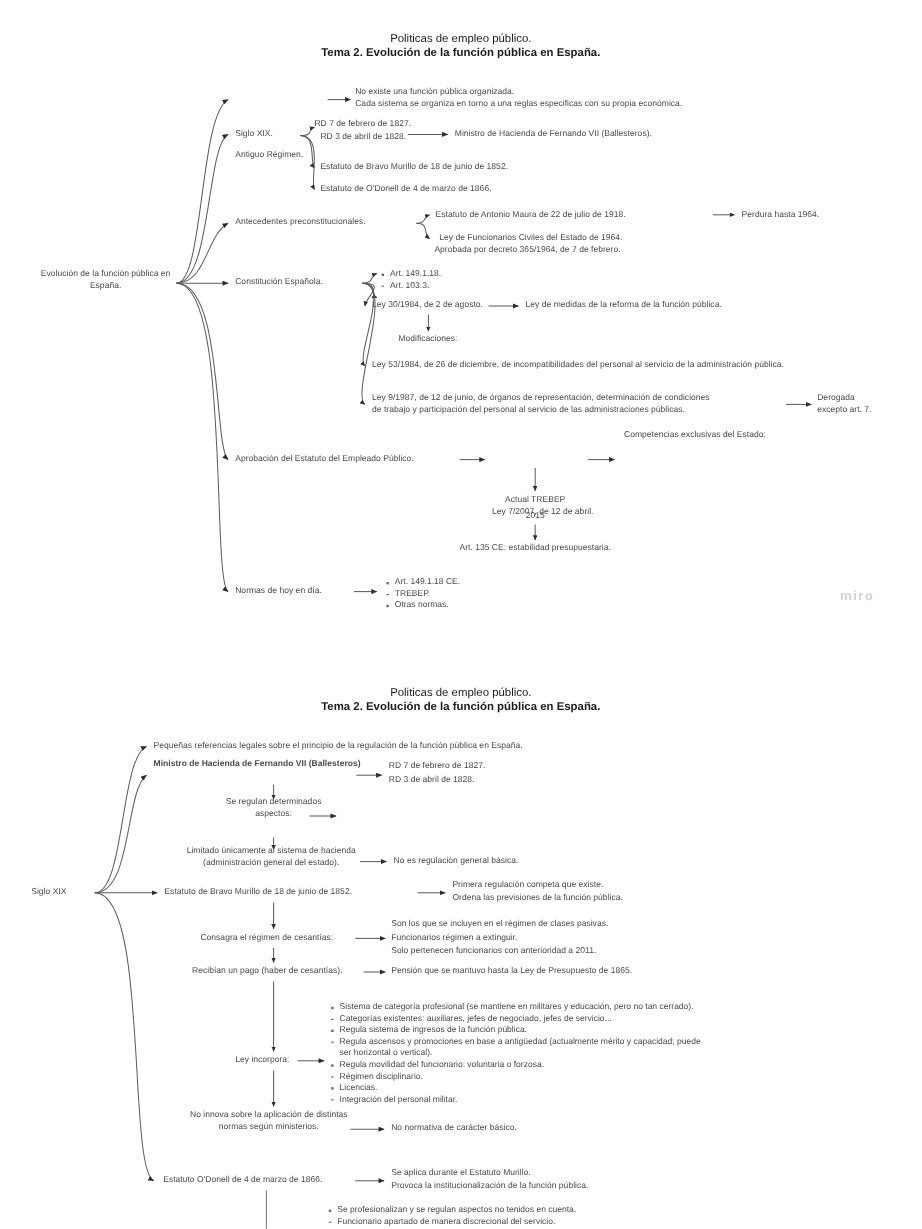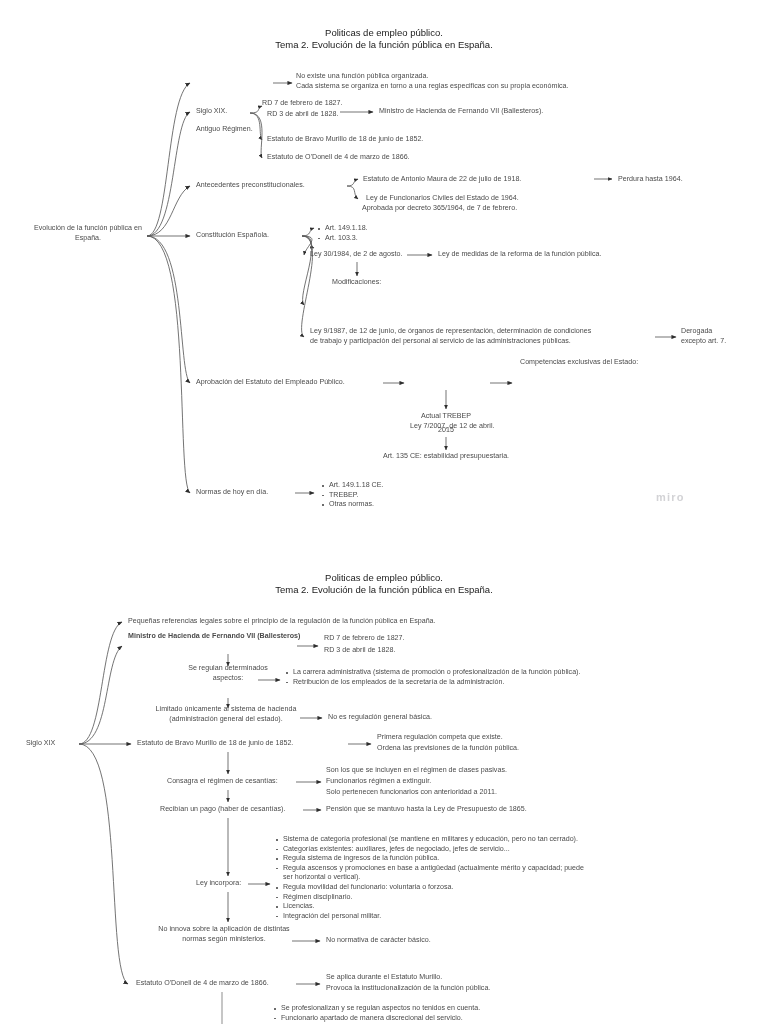--- a/index.html
+++ b/index.html
@@ -7,21 +7,21 @@
     width:768px;height:1024px;position:relative;overflow:hidden;
     font-family:"Liberation Sans","DejaVu Sans",sans-serif;
     color:#3c3c3c;
     -webkit-font-smoothing:antialiased;
   }
   .page{position:absolute;inset:0;}
 
   
   .title-block{position:absolute;width:100%;text-align:center;color:#1a1a1a;}
   .title-block .t1{font-size:9.5px;line-height:12px;}
-  .title-block .t2{font-size:9.5px;line-height:12px;font-weight:400;}
+  .title-block .t2{font-size:9.5px;line-height:12px;font-weight:700;}
   #title-1{top:27px;}
   #title-2{top:572px;}
 
   
   .node{
     position:absolute;
     font-size:7.1px;
     line-height:9.6px;
     color:#4a4a4a;
     white-space:pre;
@@ -41,21 +41,21 @@
   }
 
   
   svg.wire{position:absolute;left:0;top:0;width:768px;height:1024px;overflow:visible;pointer-events:none;}
   svg.wire path,svg.wire line{fill:none;stroke:#5b5b5b;stroke-width:0.85px;}
   svg.wire .thin{stroke-width:0.7px;}
   svg.wire polygon{fill:#2e2e2e;}
 
   
   #miro-watermark{
-    position:absolute;left:656px;top:491px;
+    position:absolute;left:700px;top:491px;
     font-size:11px;letter-spacing:1.2px;color:#d3d3d6;font-weight:700;
   }
   
   #board-gap{position:absolute;left:0;top:535px;width:768px;height:28px;background:#ffffff;}
 </style>
 </head>
 <body>
 
 <div class="page">
 
@@ -175,20 +175,21 @@
   <div class="node" style="left:362px;top:204px;">Aprobada por decreto 365/1964, de 7 de febrero.</div>
 
   <div class="node" style="left:196px;top:231px;">Constitución Española.</div>
   <ul class="blist" style="left:316px;top:224px;">
     <li>Art. 149.1.18.</li>
     <li>Art. 103.3.</li>
   </ul>
   <div class="node" style="left:310px;top:250px;">Ley 30/1984, de 2 de agosto.</div>
   <div class="node" style="left:438px;top:250px;">Ley de medidas de la reforma de la función pública.</div>
   <div class="node" style="left:332px;top:278px;">Modificaciones:</div>
+  <div class="node" style="left:310px;top:300px;">Ley 53/1984, de 26 de diciembre, de incompatibilidades del personal al servicio de la administración pública.</div>
   <div class="node" style="left:310px;top:327px;">Ley 9/1987, de 12 de junio, de órganos de representación, determinación de condiciones</div>
   <div class="node" style="left:310px;top:337px;">de trabajo y participación del personal al servicio de las administraciones públicas.</div>
   <div class="node" style="left:681px;top:327px;">Derogada</div>
   <div class="node" style="left:681px;top:337px;">excepto art. 7.</div>
 
   <div class="node" style="left:196px;top:378px;">Aprobación del Estatuto del Empleado Público.</div>
   <div class="node" style="left:410px;top:378px;margin-top:44px;">Ley 7/2007, de 12 de abril.</div>
   <div class="node ctr" style="left:406px;top:412px;width:80px;">Actual TREBEP</div>
   <div class="node ctr" style="left:406px;top:426px;width:80px;">2015</div>
   <div class="node ctr" style="left:366px;top:452px;width:160px;">Art. 135 CE: estabilidad presupuestaria.</div>
@@ -213,24 +214,20 @@
   <div class="node" style="left:26px;top:739px;">Siglo XIX</div>
 
   <div class="node" style="left:128px;top:617px;">Pequeñas referencias legales sobre el principio de la regulación de la función pública en España.</div>
 
   <div class="node" style="left:128px;top:632px;font-weight:bold;">Ministro de Hacienda de Fernando VII (Ballesteros)</div>
   <div class="node" style="left:324px;top:634px;">RD 7 de febrero de 1827.</div>
   <div class="node" style="left:324px;top:646px;">RD 3 de abril de 1828.</div>
   <div class="node ctr" style="left:188px;top:664px;width:80px;">Se regulan
 determinados
 aspectos:</div>
-  <ul class="blist" style="left:284px;top:668px;">
-    <li>La carrera administrativa (sistema de promoción o profesionalización de la función pública).</li>
-    <li>Retribución de los empleados de la secretaría de la administración.</li>
-  </ul>
   <div class="node ctr" style="left:148px;top:705px;width:156px;">Limitado únicamente al sistema de hacienda
 (administración general del estado).</div>
   <div class="node" style="left:328px;top:713px;">No es regulación general básica.</div>
 
   <div class="node" style="left:137px;top:739px;">Estatuto de Bravo Murillo de 18 de junio de 1852.</div>
   <div class="node" style="left:377px;top:733px;">Primera regulación competa que existe.</div>
   <div class="node" style="left:377px;top:744px;">Ordena las previsiones de la función pública.</div>
 
   <div class="node" style="left:167px;top:777px;">Consagra el régimen de cesantías:</div>
   <div class="node" style="left:326px;top:766px;">Son los que se incluyen en el régimen de clases pasivas.</div>

